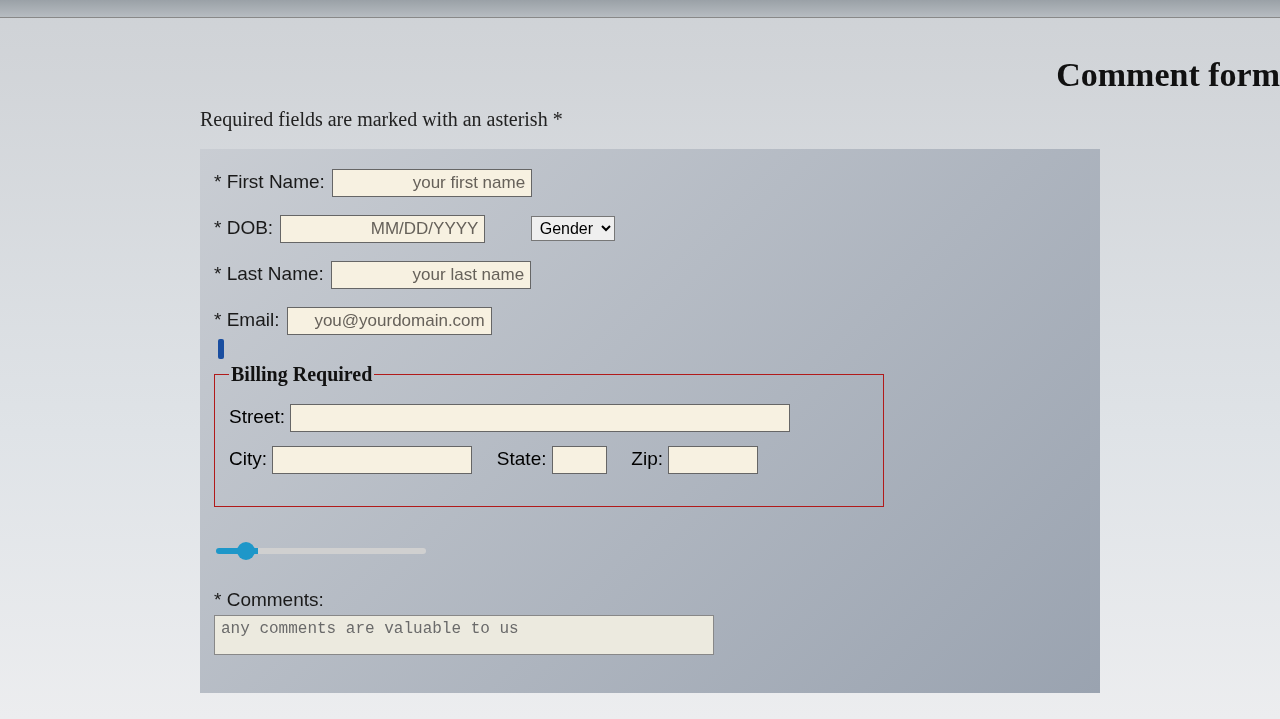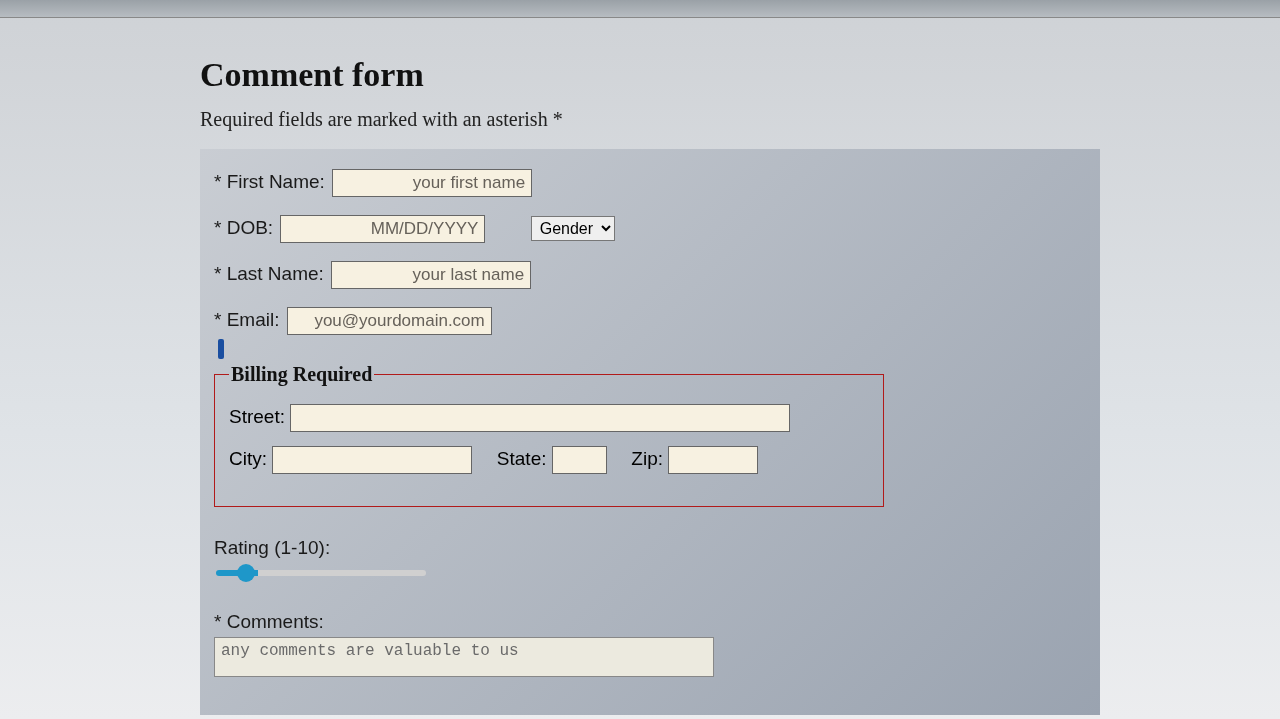--- a/index.html
+++ b/index.html
@@ -19,20 +19,21 @@
     }
     .page {
       padding: 20px 0 0 200px;
     }
     h1 {
       font-family: "Times New Roman", Times, serif;
       font-weight: 700;
       font-size: 34px;
       margin: 18px 0 14px 0;
       color: #111;
+      text-align: right;
     }
     .subtext {
       font-family: "Times New Roman", Times, serif;
       font-size: 20px;
       color: #222;
       margin-bottom: 18px;
     }
     .form-panel {
       width: 900px;
       background: linear-gradient(135deg, #c9cdd3 0%, #9aa3b0 100%);
@@ -198,21 +199,20 @@
         <span class="gap"></span>
         <label>State:</label>
         <input type="text" class="state" style="">
         <span class="gap"></span>
         <label>Zip:</label>
         <input type="text" class="zip" style="">
       </div>
     </fieldset>
 
     <div class="row rating-block">
-      <div>Rating (1-10):</div>
       <input type="range" class="slider" min="1" max="10" value="2" style="">
     </div>
 
     <div class="row comments-block">
       <div>* Comments:</div>
       <textarea placeholder="any comments are valuable to us" style=""></textarea>
     </div>
 
   </div>
 </div>

